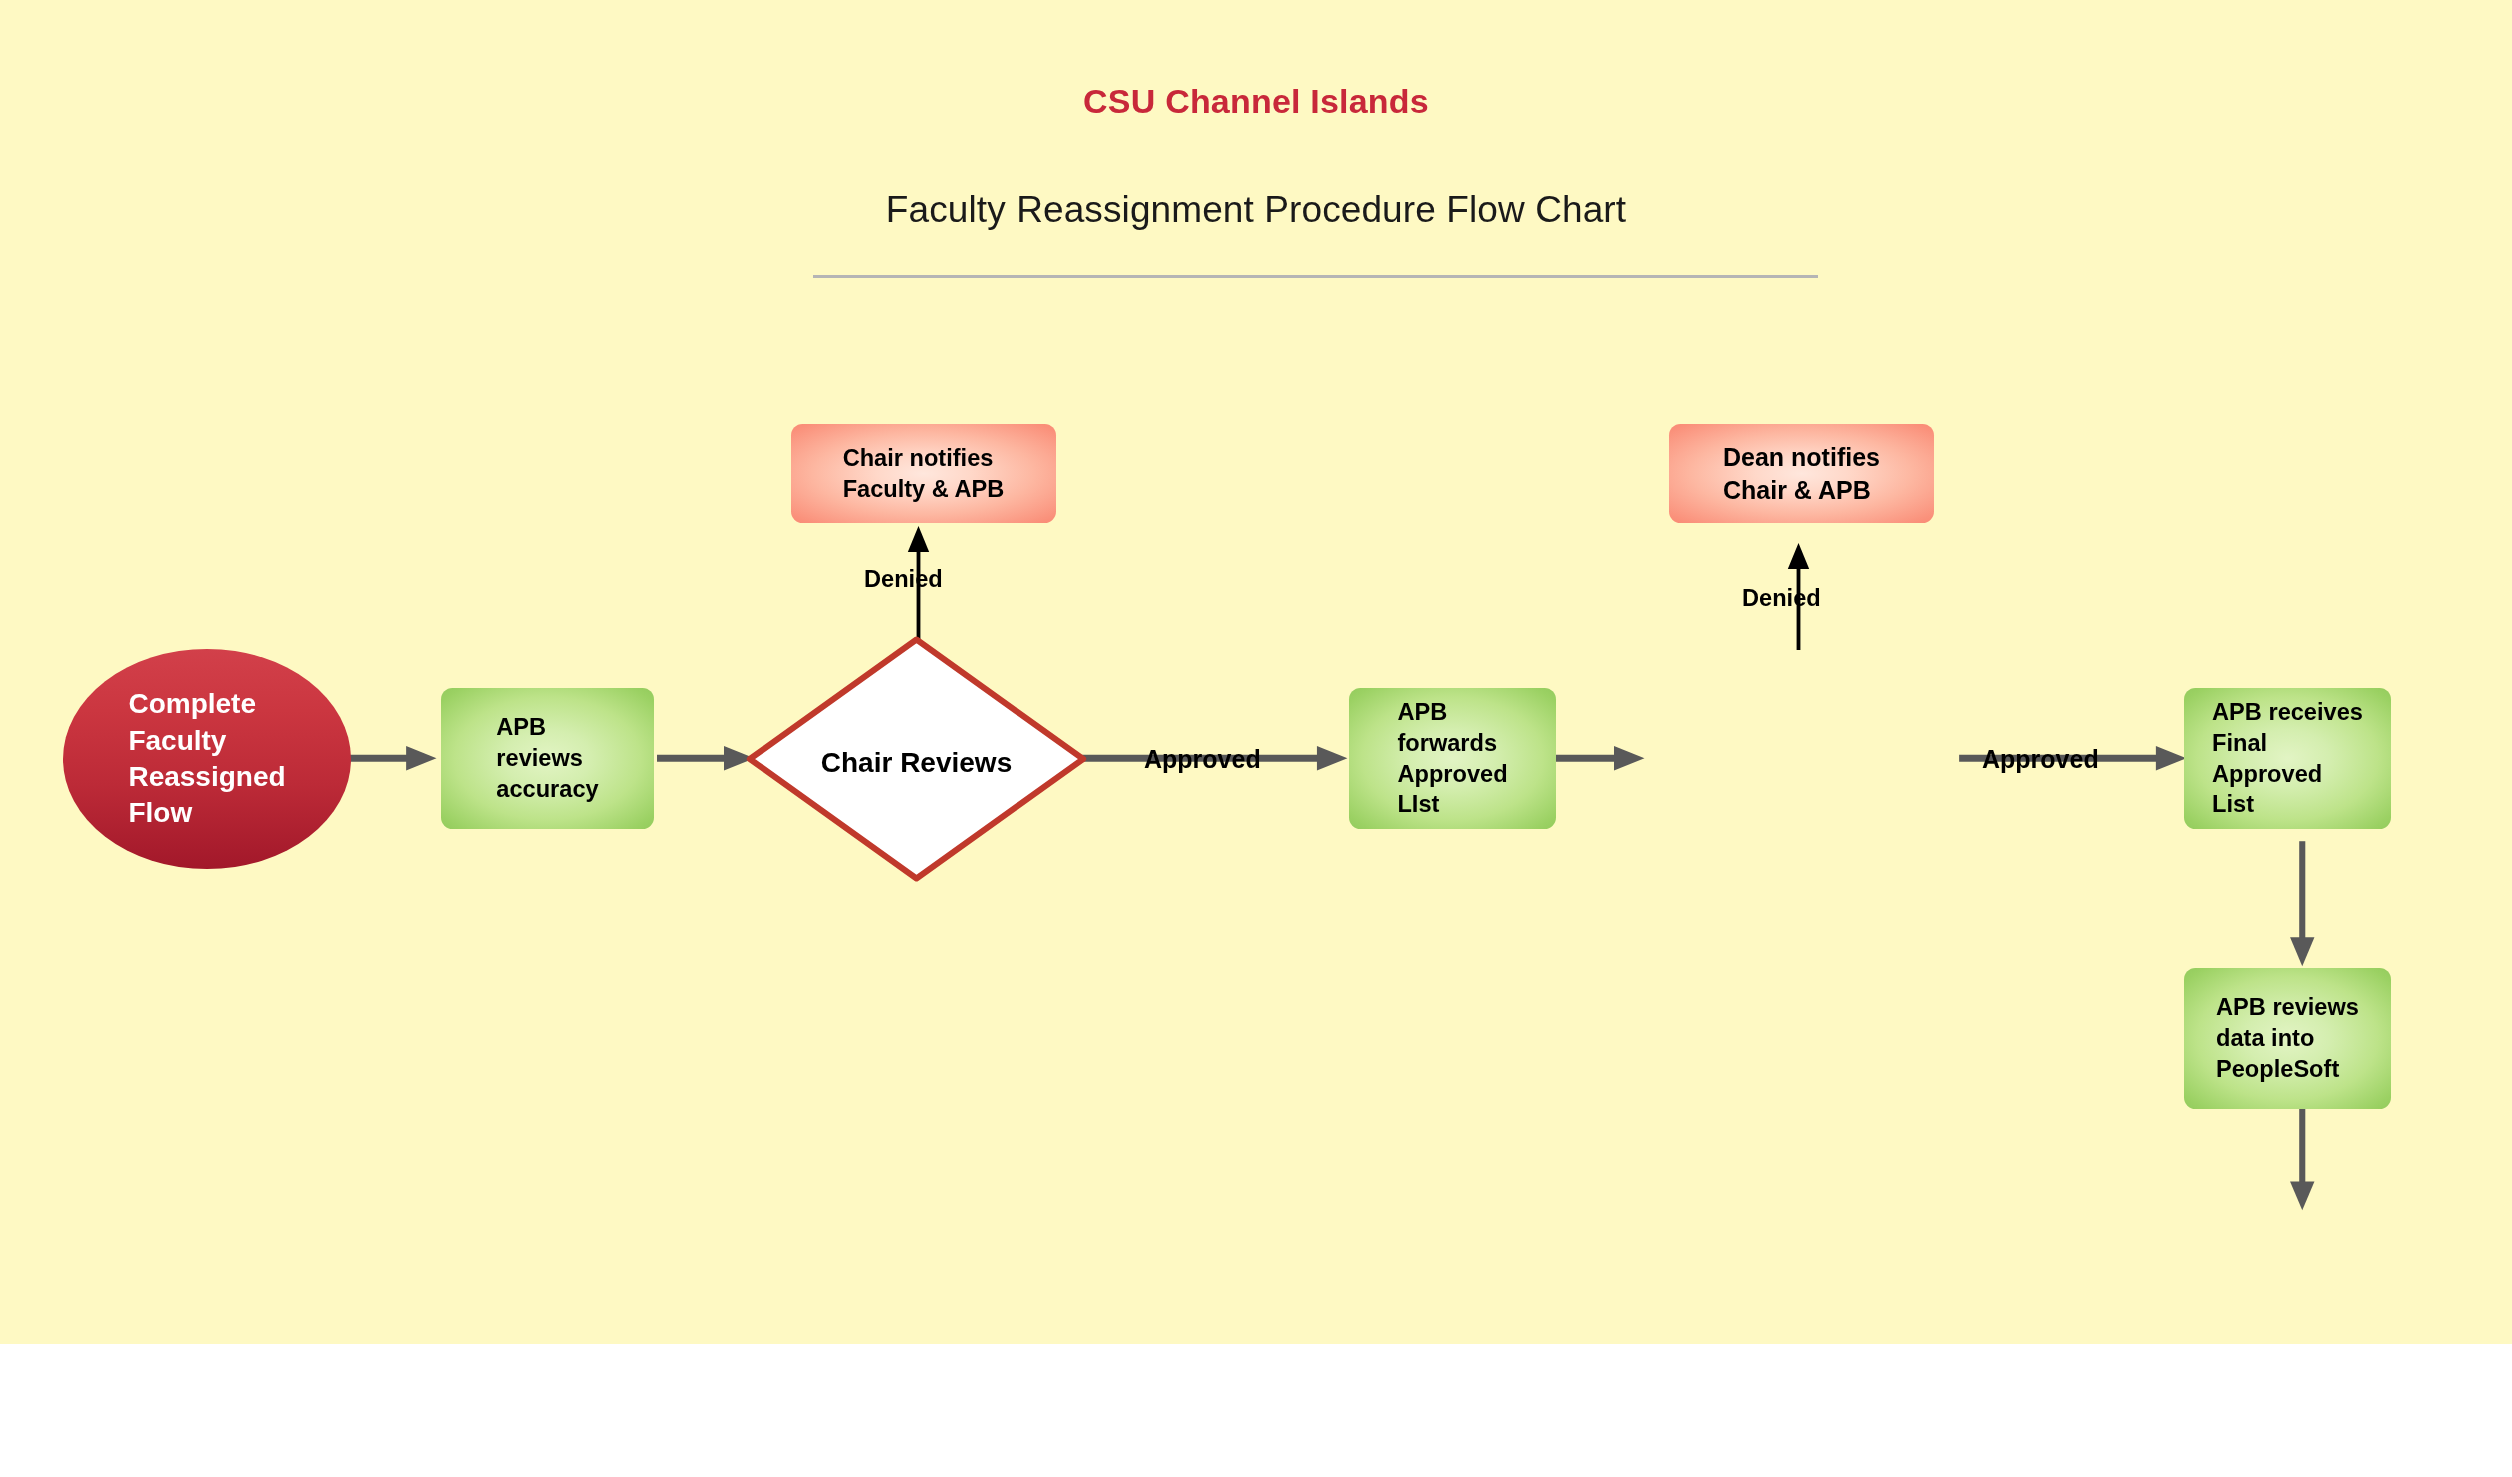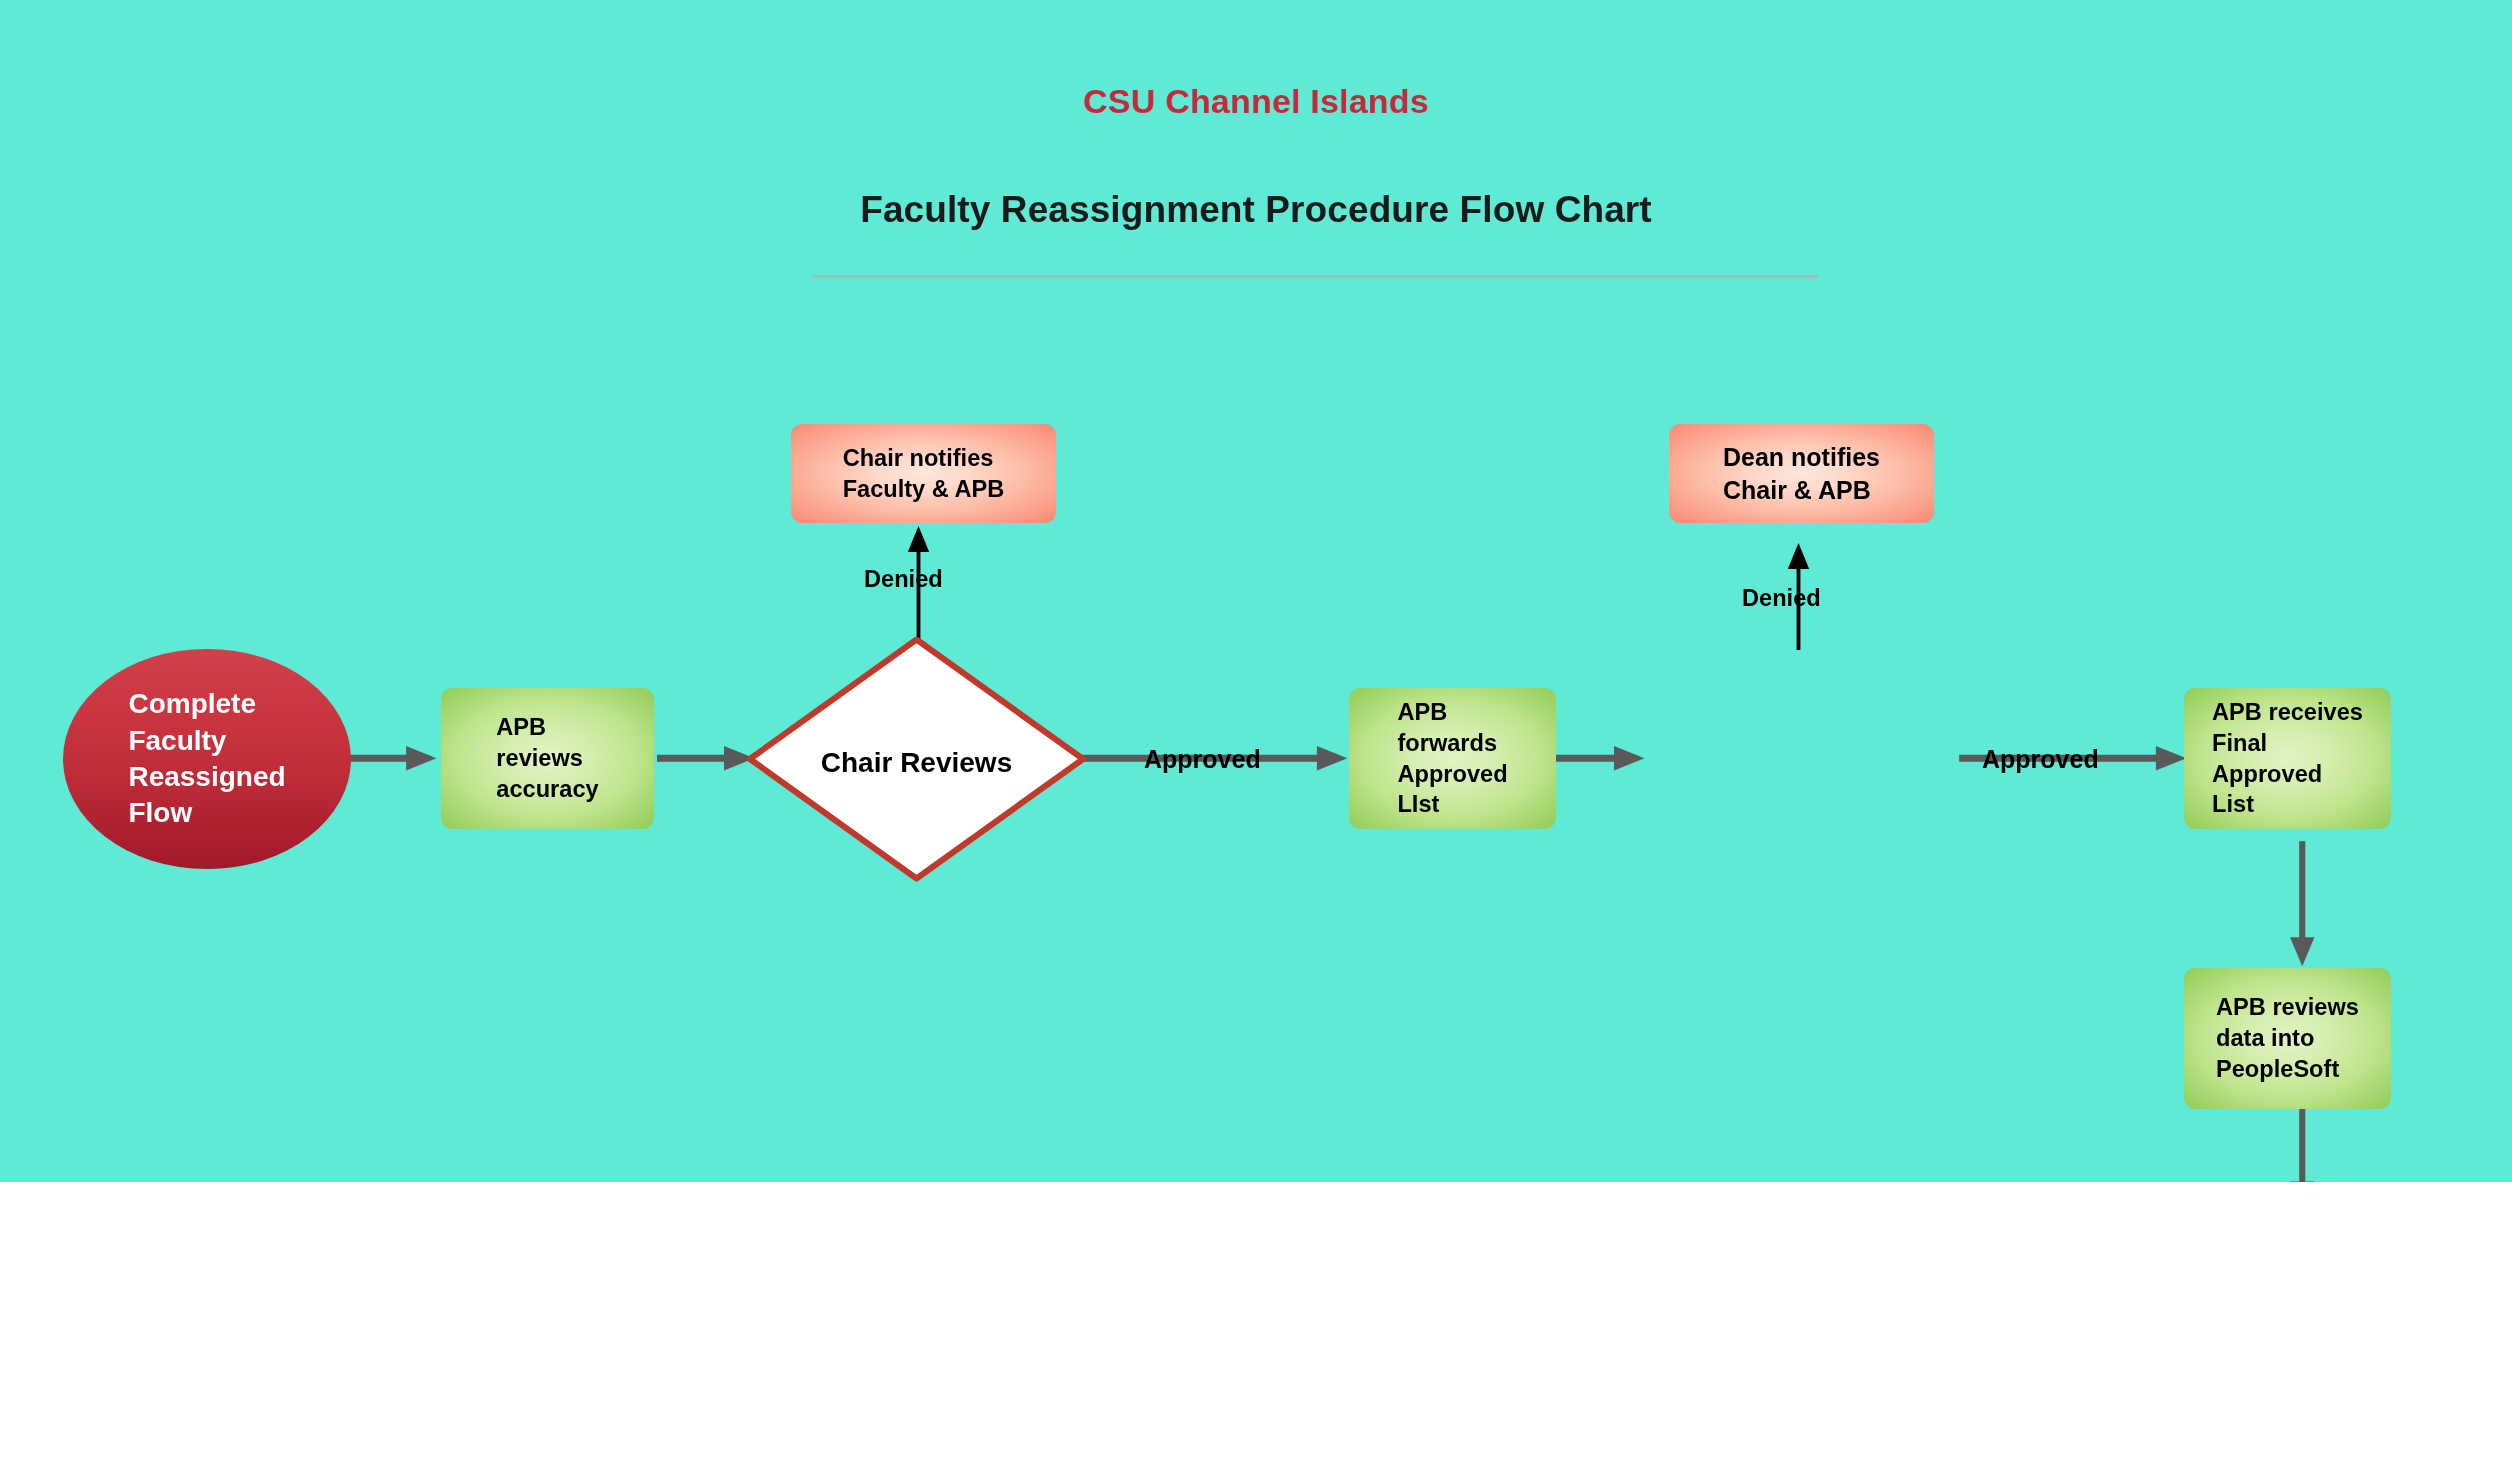--- a/index.html
+++ b/index.html
@@ -3,22 +3,22 @@
 <meta charset="utf-8">
 <style>
   html, body {
     margin: 0;
     padding: 0;
     background: #ffffff;
   }
   #stage {
     position: relative;
     width: 2512px;
-    height: 1182px;
-    background: #5eead4;
+    height: 1344px;
+    background: #fef9c3;
     overflow: hidden;
     font-family: "Liberation Sans", sans-serif;
   }
 
   
   .org-title {
     position: absolute;
     left: 0;
     top: 82px;
     width: 2512px;
@@ -28,21 +28,21 @@
     color: #c8283a;
     letter-spacing: 0.2px;
   }
   .doc-title {
     position: absolute;
     left: 0;
     top: 189px;
     width: 2512px;
     text-align: center;
     font-size: 37px;
-    font-weight: bold;
+    font-weight: normal;
     color: #1a1a1a;
     letter-spacing: 0.1px;
   }
   .title-rule {
     position: absolute;
     left: 813px;
     top: 275px;
     width: 1005px;
     height: 3px;
     background: #b5b5b5;

